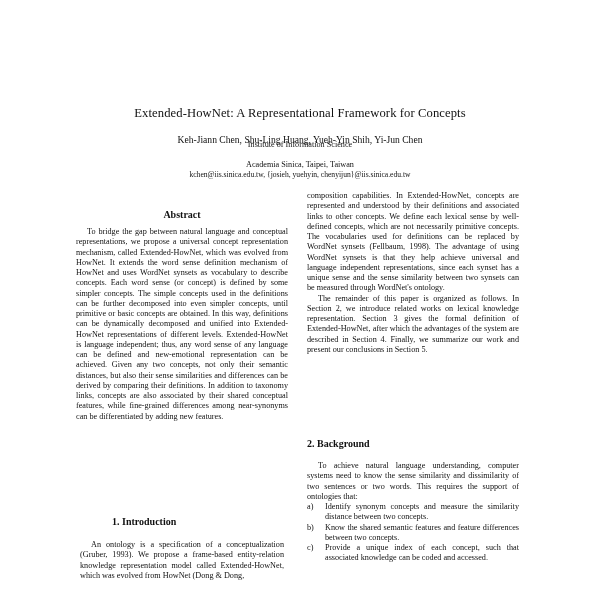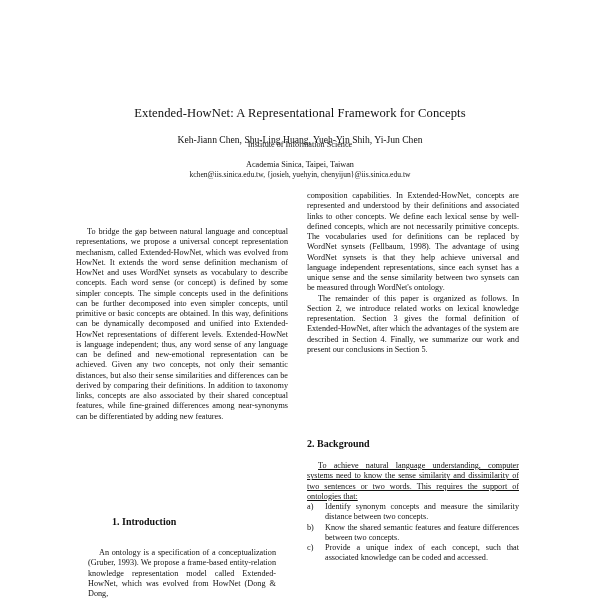--- a/index.html
+++ b/index.html
@@ -15,42 +15,43 @@
   .col { position:absolute; width:212px; font-size:8.2px; line-height:10.25px; text-align:justify; }
   .col-left { left:76px; }
   .col-right { left:307px; }
   .heading-center { text-align:center; font-weight:bold; font-size:10px; }
   .abs-head { position:absolute; left:76px; width:212px; top:209px; }
   .abs-body { top:227px; }
   .abs-body p { margin:0; text-indent:11px; }
   .sec-head { position:absolute; font-weight:bold; font-size:10px; }
   .intro-head { left:76px; top:516px;margin-left:36px; }
   .intro-body { top:536px; }
-  .intro-body p { margin:12px; text-indent:11px; }
+  .intro-body p { margin:4px; text-indent:11px; }
   .right-body { top:191px; }
   .right-body p { margin:0; }
   .right-body p.indent { text-indent:11px; }
   .bg-head { left:307px; top:438px; }
   .bg-body { top:461px; }
-  .bg-body p { margin:0; text-indent:11px;text-decoration:underline; }
+  .bg-body p { margin:0; text-indent:11px; }
   .list { margin:0; padding:0; list-style:none; }
   .list li { position:relative; padding-left:18px; }
   .list li .marker { position:absolute; left:0; top:0; }
 </style>
 </head>
 <body>
 
 <div class="page">
 
   <div class="title">Extended-HowNet: A Representational Framework for Concepts</div>
   <div class="authors">Keh-Jiann Chen, Shu-Ling Huang, Yueh-Yin Shih, Yi-Jun Chen</div>
   <div class="affil aff1">Institute of Information Science</div>
   <div class="affil aff2">Academia Sinica, Taipei, Taiwan</div>
   <div class="affil email">kchen@iis.sinica.edu.tw, {josieh, yuehyin, chenyijun}@iis.sinica.edu.tw</div>
 
+  <div class="abs-head heading-center">Abstract</div>
   <div class="col col-left abs-body">
     <p>To bridge the gap between natural language and conceptual representations, we propose a universal concept representation mechanism, called Extended-HowNet, which was evolved from HowNet. It extends the word sense definition mechanism of HowNet and uses WordNet synsets as vocabulary to describe concepts. Each word sense (or concept) is defined by some simpler concepts. The simple concepts used in the definitions can be further decomposed into even simpler concepts, until primitive or basic concepts are obtained. In this way, definitions can be dynamically decomposed and unified into Extended-HowNet representations of different levels. Extended-HowNet is language independent; thus, any word sense of any language can be defined and new-emotional representation can be achieved. Given any two concepts, not only their semantic distances, but also their sense similarities and differences can be derived by comparing their definitions. In addition to taxonomy links, concepts are also associated by their shared conceptual features, while fine-grained differences among near-synonyms can be differentiated by adding new features.</p>
   </div>
 
   <div class="sec-head intro-head">1.   Introduction</div>
   <div class="col col-left intro-body">
     <p>An ontology is a specification of a conceptualization (Gruber, 1993). We propose a frame-based entity-relation knowledge representation model called Extended-HowNet, which was evolved from HowNet (Dong &amp; Dong,</p>
   </div>
 
   <div class="col col-right right-body">

